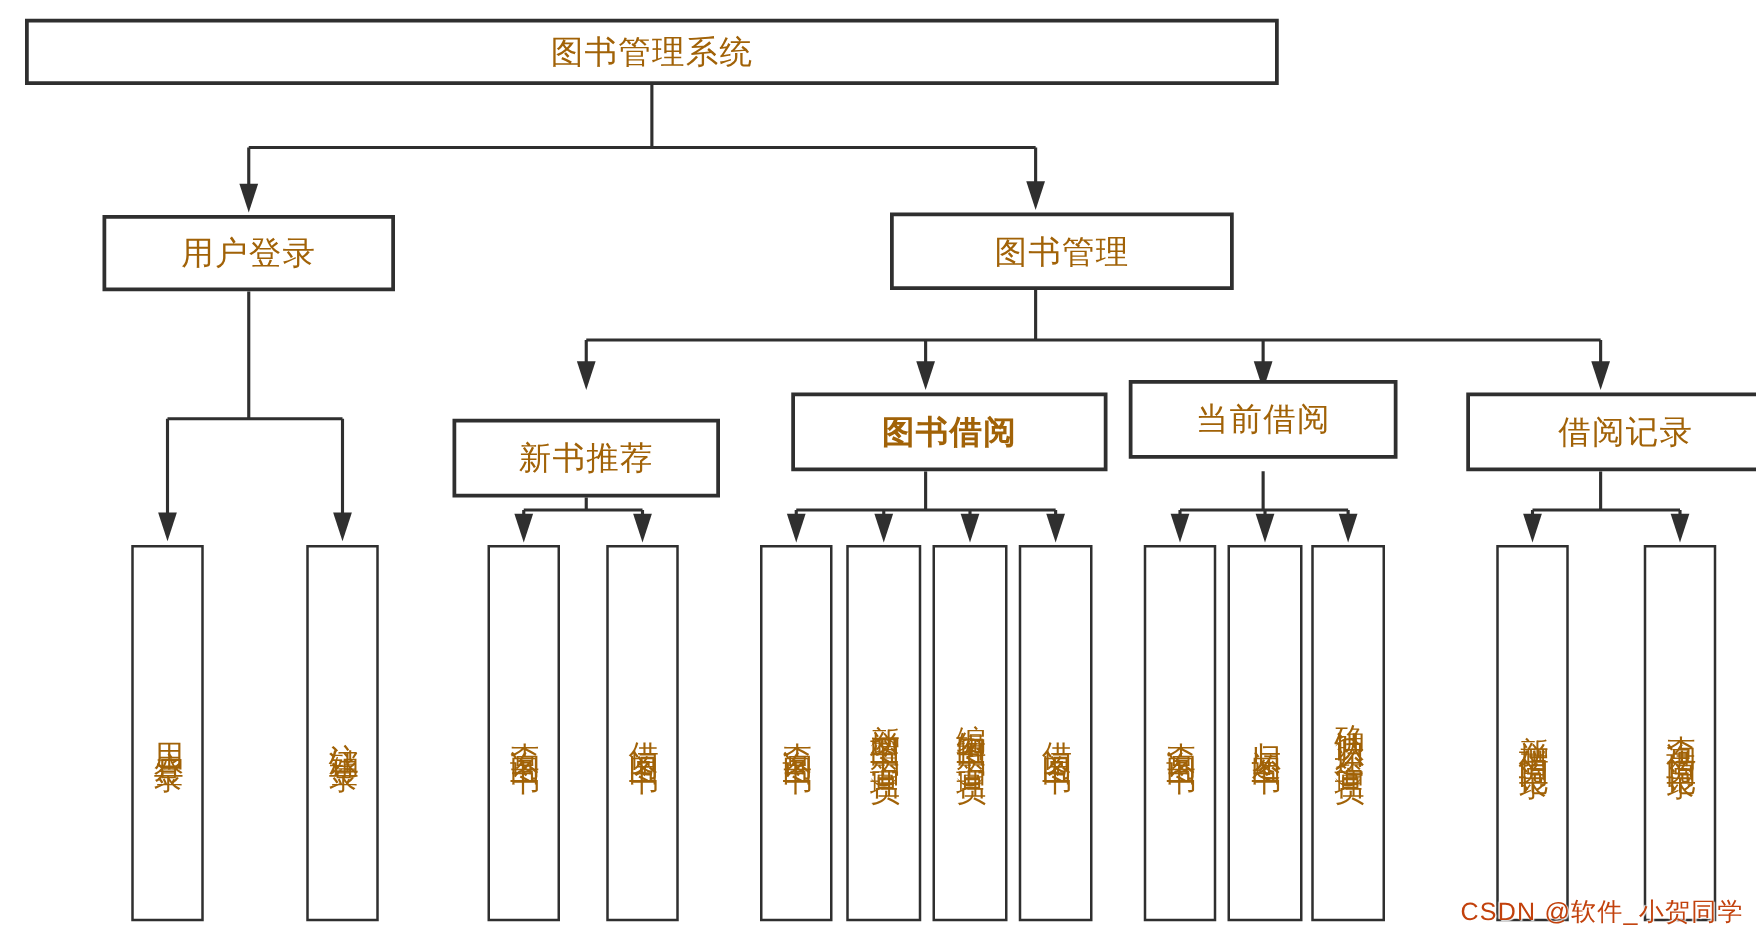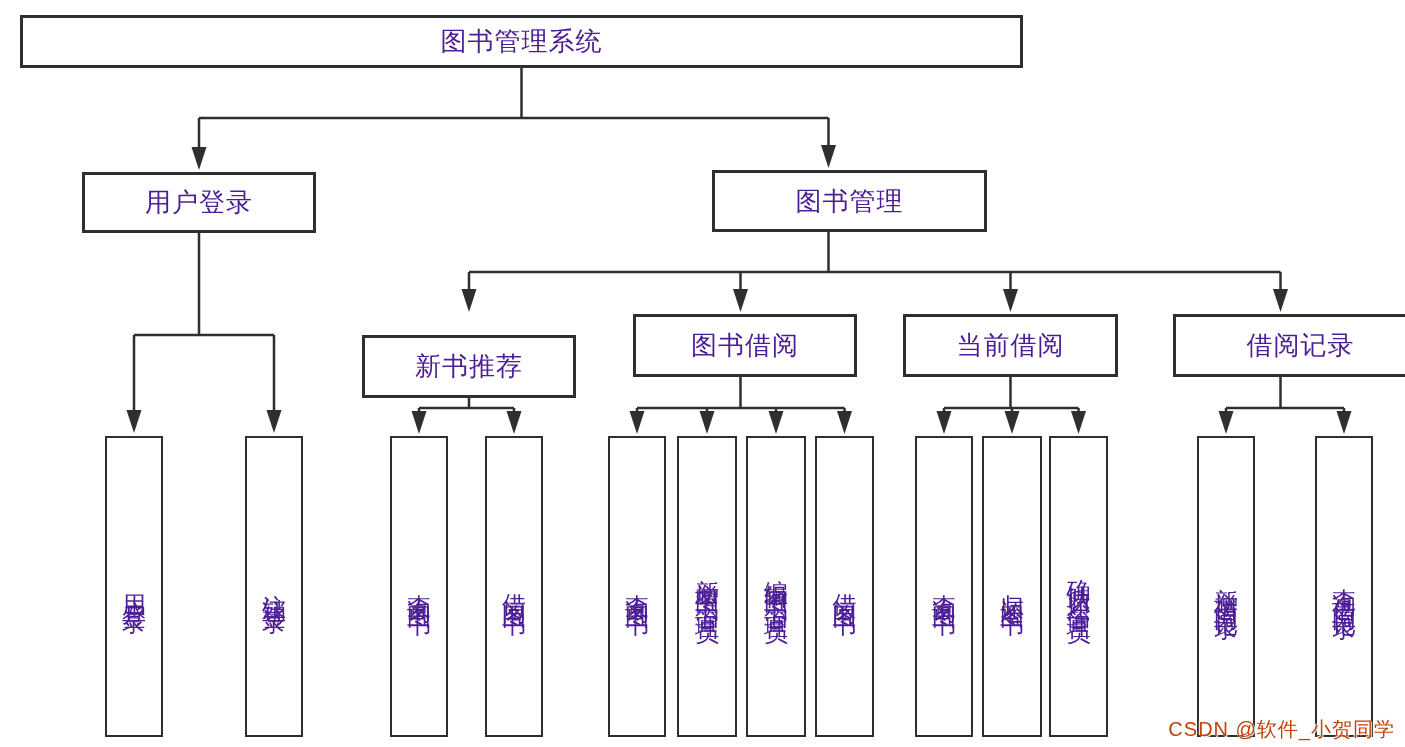--- a/index.html
+++ b/index.html
@@ -24,21 +24,21 @@
   }
   .connectors polygon { fill: #2f2f2f; stroke: none; }
   .node {
     position: absolute;
     background: #ffffff;
     border: 3px solid #2f2f2f;
     box-sizing: border-box;
     display: flex;
     align-items: center;
     justify-content: center;
-    color: #4c1d95;
+    color: #a16207;
   }
   .node.h { font-size: 26px; letter-spacing: 1px; white-space: nowrap; }
   .node.v { border-width: 2.5px; }
   .node.v span {
     writing-mode: vertical-rl;
     text-orientation: mixed;
     font-size: 24px;
     line-height: 1;
     letter-spacing: 6px;
   }
@@ -107,24 +107,24 @@
   <div class="node h" style="left:82px; top:172px; width:234px; height:61px;">
     <span>用户登录</span>
   </div>
   <div class="node h" style="left:712px; top:170px; width:275px; height:62px;">
     <span>图书管理</span>
   </div>
 
   <div class="node h" style="left:362px; top:314px; width:214px; height:63px;margin-top:21px;">
     <span>新书推荐</span>
   </div>
-  <div class="node h" style="left:633px; top:314px; width:224px; height:63px;">
+  <div class="node h" style="left:633px; top:314px; width:253px; height:63px;font-weight:bold;">
     <span>图书借阅</span>
   </div>
-  <div class="node h" style="left:903px; top:314px; width:215px; height:63px;">
+  <div class="node h" style="left:903px; top:304px; width:215px; height:63px;">
     <span>当前借阅</span>
   </div>
   <div class="node h" style="left:1173px; top:314px; width:255px; height:63px;">
     <span>借阅记录</span>
   </div>
 
   <div class="node v" style="left:105px; top:436px; width:58px; height:301px;">
     <span>用户登录</span>
   </div>
   <div class="node v" style="left:245px; top:436px; width:58px; height:301px;">

